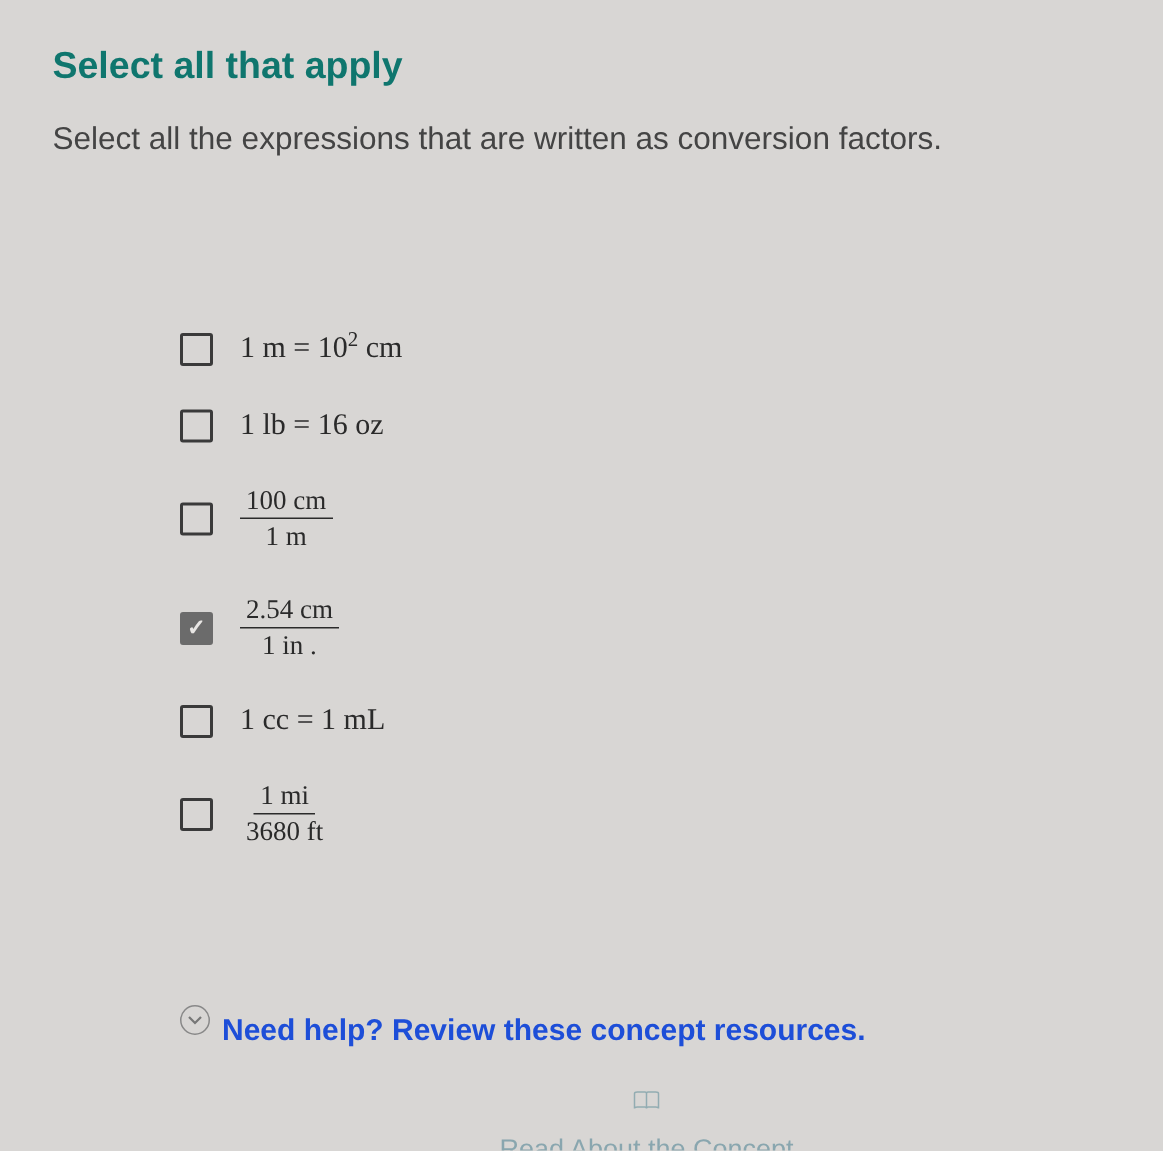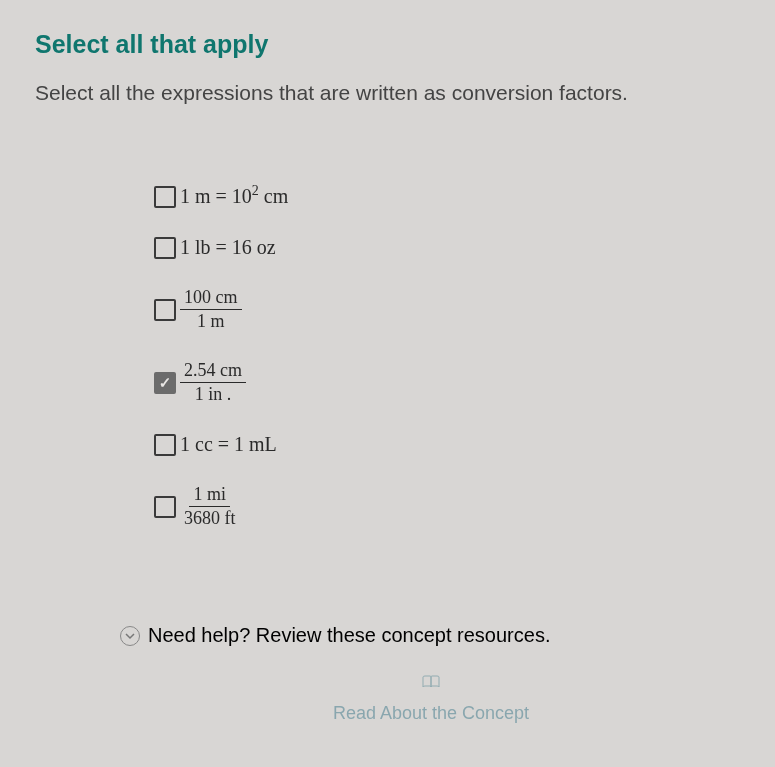--- a/index.html
+++ b/index.html
@@ -19,33 +19,32 @@
     .heading {
       font-size: 25px;
       font-weight: 700;
       color: #0f766e;
       margin-bottom: 22px;
     }
     .prompt {
       font-size: 21px;
       font-weight: 400;
       color: #444;
-      margin-bottom: 80px;
+      margin-bottom: 116px;
     }
     .options {
       margin-left: 85px;
       display: flex;
       flex-direction: column;
       gap: 28px;
     }
     .option {
       display: flex;
       align-items: center;
-      gap: 4px;
-      margin-left: 34px;
+      gap: 18px;
     }
     .checkbox {
       width: 22px;
       height: 22px;
       border: 2.5px solid #3a3a3a;
       border-radius: 2px;
       background: transparent;
       flex-shrink: 0;
       display: flex;
       align-items: center;
@@ -110,22 +109,23 @@
       align-items: center;
       justify-content: center;
       flex-shrink: 0;
     }
     .chevron-circle svg {
       width: 10px;
       height: 10px;
     }
     .help-text {
       font-size: 20px;
-      color: #000000;
-      font-weight: 400;
+      color: #1d4ed8;
+      font-weight: 700;
+      margin-top: 16px;
     }
     .read-row {
       display: flex;
       align-items: center;
       gap: 10px;
       opacity: 0.55;
       margin-left: 2px;
       flex-direction: column;
     }
     .book-icon {

